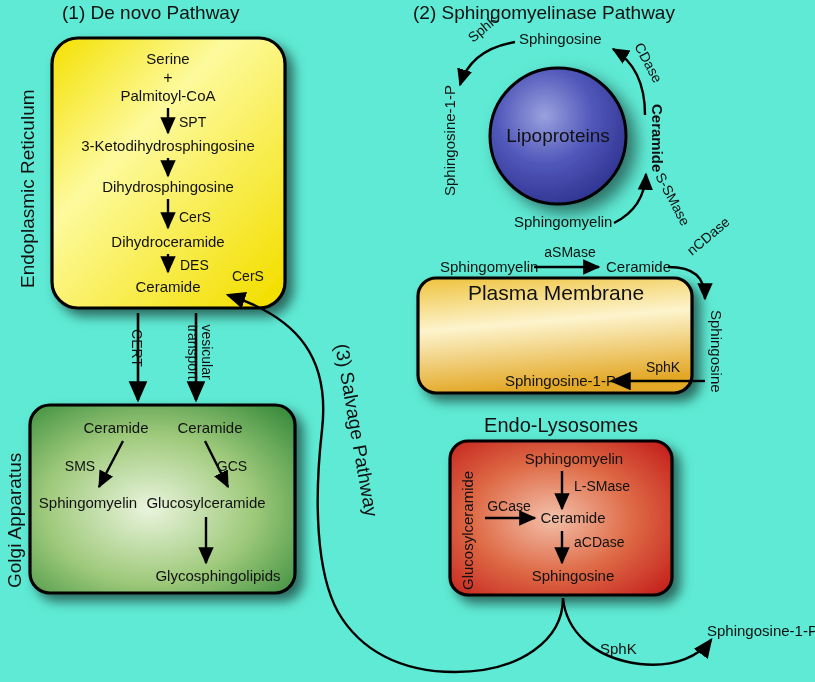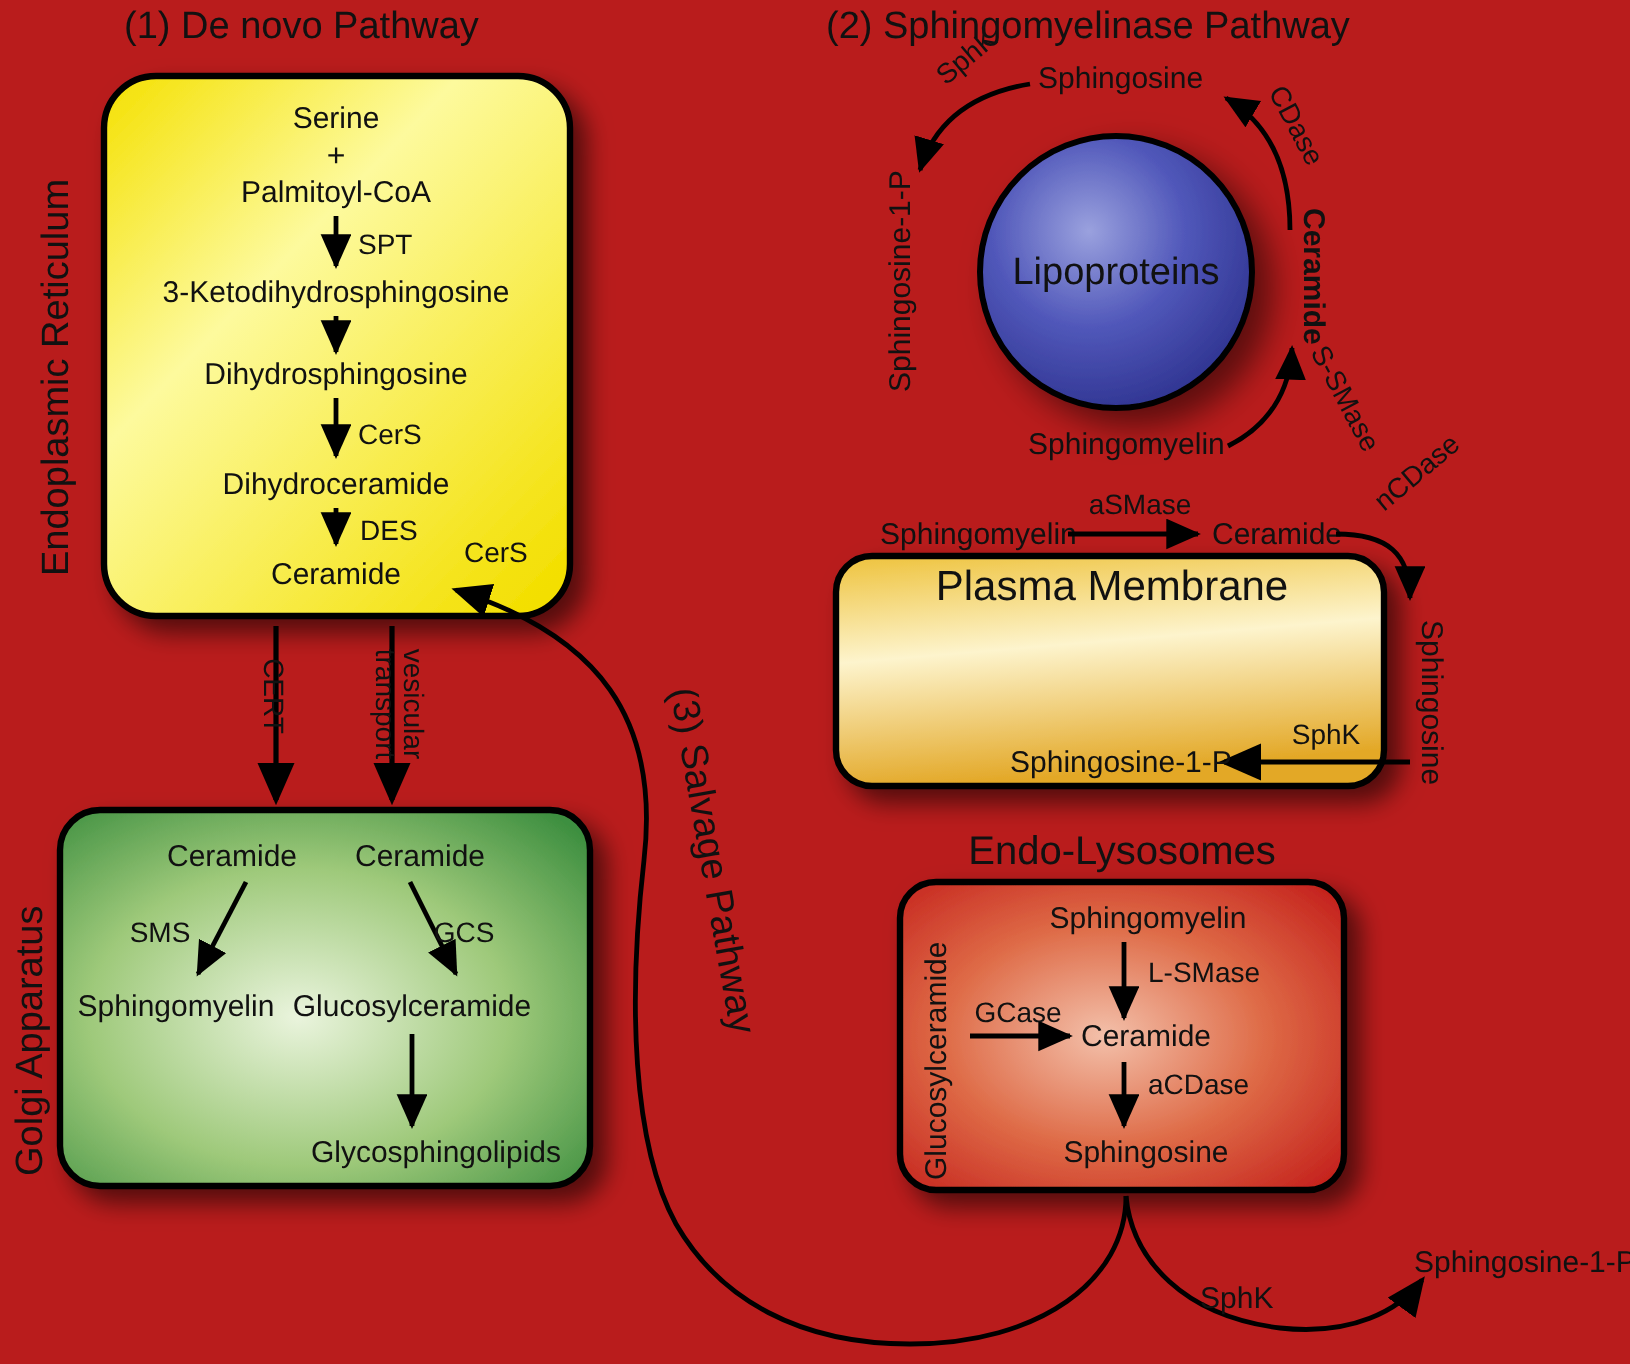--- a/index.html
+++ b/index.html
@@ -1,17 +1,17 @@
 <!DOCTYPE html>
 <html><head>
 <meta charset="utf-8">
 <style>
   html,body{margin:0;padding:0;background:#ffffff;}
   body{width:815px;height:682px;overflow:hidden;font-family:"Liberation Sans",sans-serif;}
-  #stage{position:relative;width:815px;height:682px;background:#b91c1c;}
+  #stage{position:relative;width:815px;height:682px;background:#5eead4;}
   svg{display:block;}
   text{font-family:"Liberation Sans",sans-serif;fill:#111;}
 </style>
 </head>
 <body>
 
 <div id="stage">
 <svg width="815" height="682" viewBox="0 0 815 682" xmlns="http://www.w3.org/2000/svg">
   <defs>
     <linearGradient id="gradER" x1="0" y1="0" x2="0.9" y2="1">

